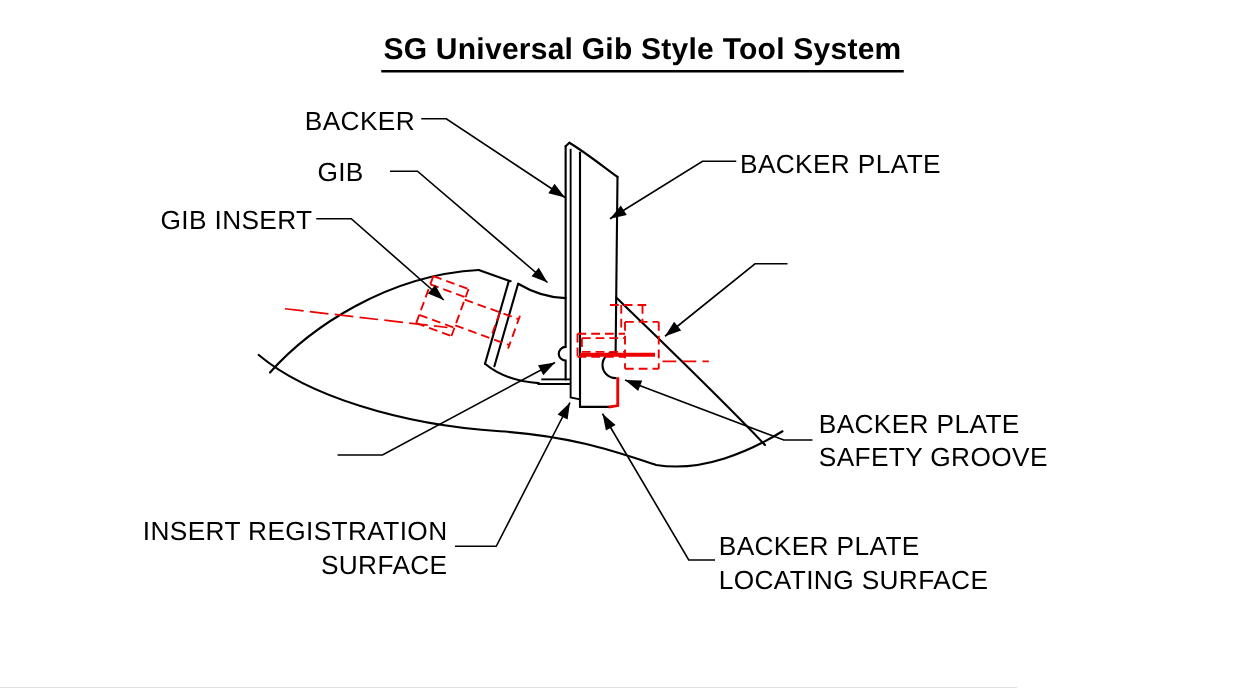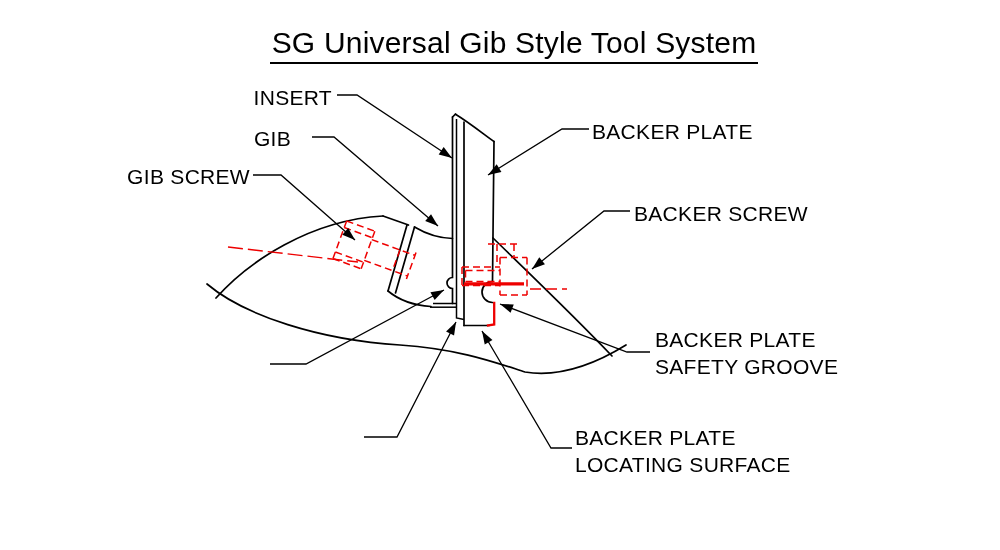--- a/index.html
+++ b/index.html
@@ -19,21 +19,21 @@
   .ldr{stroke:var(--line);stroke-width:1.3;fill:none;}
   .redd{stroke:var(--highlight);stroke-width:1.5;fill:none;stroke-dasharray:7 4;}
   .redc{stroke:var(--highlight);stroke-width:1.4;fill:none;stroke-dasharray:15 5;}
   .redc2{stroke:var(--highlight);stroke-width:1.4;fill:none;stroke-dasharray:11 5;}
   .reds{stroke:var(--highlight);stroke-width:2.3;fill:none;stroke-linecap:square;}
   .redt{stroke:var(--highlight);stroke-width:3.2;fill:none;stroke-linecap:butt;}
   .page-title{
     position:absolute;top:26px;left:0;width:100%;text-align:center;
   }
   .page-title span{
-    display:inline-block;font-size:30px;font-weight:normal;color:var(--line);
+    display:inline-block;font-size:24px;font-weight:bold;color:var(--line);
     border-bottom:2.5px solid var(--line);padding:0 2px 2px 2px;letter-spacing:0.2px;margin-left:28px;
   }
   .lbl{
     position:absolute;font-size:21px;line-height:27px;color:var(--line);
     white-space:pre-line;letter-spacing:0.3px;
   }
   .r{text-align:right;}
   .lbl-insert{right:668px;top:84px;}
   .lbl-gib{right:709px;top:125px;}
   .lbl-gib-screw{right:750px;top:163px;}
@@ -118,23 +118,24 @@
       <path class="ldr" marker-end="url(#arrow)" d="M 364,437 L 397,437 L 456,322"></path>
       <path class="ldr" marker-end="url(#arrow)" d="M 650,352 L 627,352 L 500,304"></path>
       <path class="ldr" marker-end="url(#arrow)" d="M 572,448 L 551,448 L 482,331"></path>
     </g>
   </svg>
 
   <div class="page-title">
     <span>SG Universal Gib Style Tool System</span>
   </div>
 
-  <div class="lbl lbl-insert r">INSERT</div>
+  <div class="lbl lbl-insert r">BACKER</div>
   <div class="lbl lbl-gib r">GIB</div>
-  <div class="lbl lbl-gib-screw r">GIB SCREW</div>
+  <div class="lbl lbl-gib-screw r">GIB INSERT</div>
   <div class="lbl lbl-backer-plate">BACKER PLATE</div>
-  <div class="lbl lbl-backer-screw">BACKER SCREW</div>
+  <div class="lbl lbl-insert-registration-surface r">INSERT REGISTRATION
+SURFACE</div>
   <div class="lbl lbl-backer-plate-safety-groove">BACKER PLATE
 SAFETY GROOVE</div>
   <div class="lbl lbl-backer-plate-locating-surface">BACKER PLATE
 LOCATING SURFACE</div>
 
 </div>
 
 </body></html>

